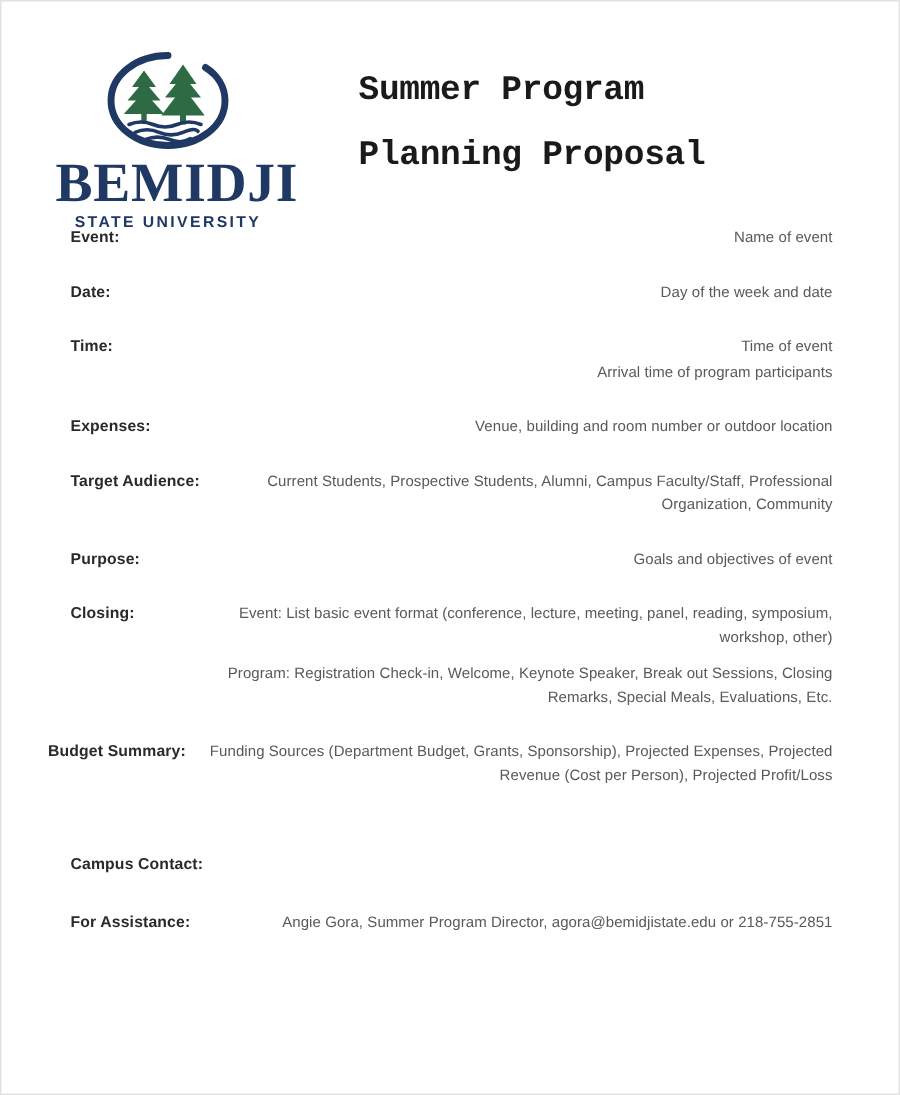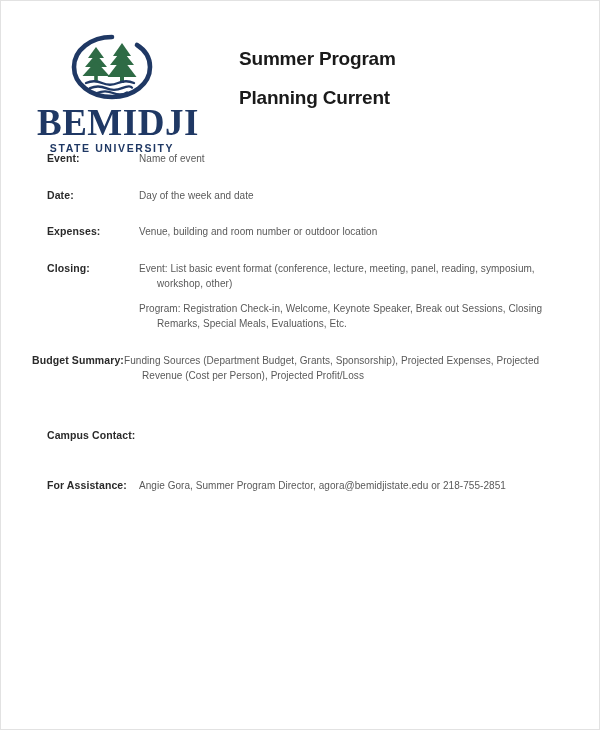--- a/index.html
+++ b/index.html
@@ -64,22 +64,22 @@
   }
 
   .doc-title {
     position: absolute;
     left: 238px;
     top: 48px;
     width: 330px;
   }
   .doc-title .tline {
     display: block;
-    font-family: Liberation Sans, sans-serif;
-    font-size: 19px;
+    font-family: Liberation Mono, monospace;
+    font-size: 23px;
     font-weight: 700;
     color: #1a1a1a;
     line-height: 1.0;
     letter-spacing: -0.2px;
   }
   .doc-title .tline + .tline {
     margin-top: 20px;
   }
 
   
@@ -125,20 +125,21 @@
   .row-value .para {
     display: block;
     text-indent: 0;
     padding-left: 18px;
     margin-left: -18px;
   }
   
   .row-value .para {
     padding-left: 18px;
     text-indent: -18px;
+    text-align: right;
   }
   .row-value .para + .para {
     margin-top: 9px;
   }
   .row-value .para.sub + .para.sub {
     margin-top: 9px;
   }
 </style>
 </head>
 <body>
@@ -175,21 +176,21 @@
           <path d="M26 57.2 Q 34 53.8, 42 57.2 T 58 57.2 T 68 56.6"></path>
           <path d="M33 62 Q 41 58.8, 49 62 T 63 61.4"></path>
         </g>
       </svg>
       <span class="logo-wordmark">BEMIDJI</span>
       <span class="logo-subwordmark">STATE UNIVERSITY</span>
     </div>
 
     <div class="doc-title">
       <span class="tline">Summer Program</span>
-      <span class="tline">Planning Current</span>
+      <span class="tline">Planning Proposal</span>
     </div>
 
   </div>
 
   <div class="body-rows">
 
     <div class="row">
       <div class="row-inner">
         <div class="row-label">Event:</div>
         <div class="row-value">
@@ -200,52 +201,77 @@
 
     <div class="row">
       <div class="row-inner">
         <div class="row-label">Date:</div>
         <div class="row-value">
           <span class="para">Day of the week and date</span>
         </div>
       </div>
     </div>
 
+    <div class="row">
+      <div class="row-inner">
+        <div class="row-label">Time:</div>
+        <div class="row-value">
+          <span class="para">Time of event</span>
+          <span class="para" style="margin-top:1px;">Arrival time of program participants</span>
+        </div>
+      </div>
+    </div>
 
     <div class="row">
       <div class="row-inner">
         <div class="row-label">Expenses:</div>
         <div class="row-value">
           <span class="para">Venue, building and room number or outdoor location</span>
         </div>
       </div>
     </div>
 
-
+    <div class="row">
+      <div class="row-inner">
+        <div class="row-label">Target Audience:</div>
+        <div class="row-value">
+          <span class="para">Current Students, Prospective Students, Alumni, Campus Faculty/Staff, Professional Organization, Community</span>
+        </div>
+      </div>
+    </div>
+
+    <div class="row">
+      <div class="row-inner">
+        <div class="row-label">Purpose:</div>
+        <div class="row-value">
+          <span class="para">Goals and objectives of event</span>
+        </div>
+      </div>
+    </div>
 
     <div class="row">
       <div class="row-inner">
         <div class="row-label">Closing:</div>
         <div class="row-value">
           <span class="para sub">Event:  List basic event format (conference, lecture, meeting, panel, reading, symposium, workshop, other)</span>
           <span class="para sub">Program:  Registration Check-in, Welcome, Keynote Speaker, Break out Sessions, Closing Remarks, Special Meals, Evaluations, Etc.</span>
         </div>
       </div>
     </div>
 
     <div class="row" style="margin-bottom:44px;padding-left:31px;">
       <div class="row-inner">
         <div class="row-label">Budget Summary:</div>
         <div class="row-value">
           <span class="para">Funding Sources (Department Budget, Grants, Sponsorship), Projected Expenses, Projected Revenue (Cost per Person), Projected Profit/Loss</span>
         </div>
       </div>
     </div>
 
-    <div class="row" style="margin-bottom:36px;">
+    <div class="row" style="margin-bottom:25px;">
       <div class="row-inner">
         <div class="row-label">Campus Contact:</div>
       </div>
     </div>
 
     <div class="row">
       <div class="row-inner">
         <div class="row-label">For Assistance:</div>
         <div class="row-value">
           <span class="para">Angie Gora, Summer Program Director, agora@bemidjistate.edu or 218-755-2851</span>

